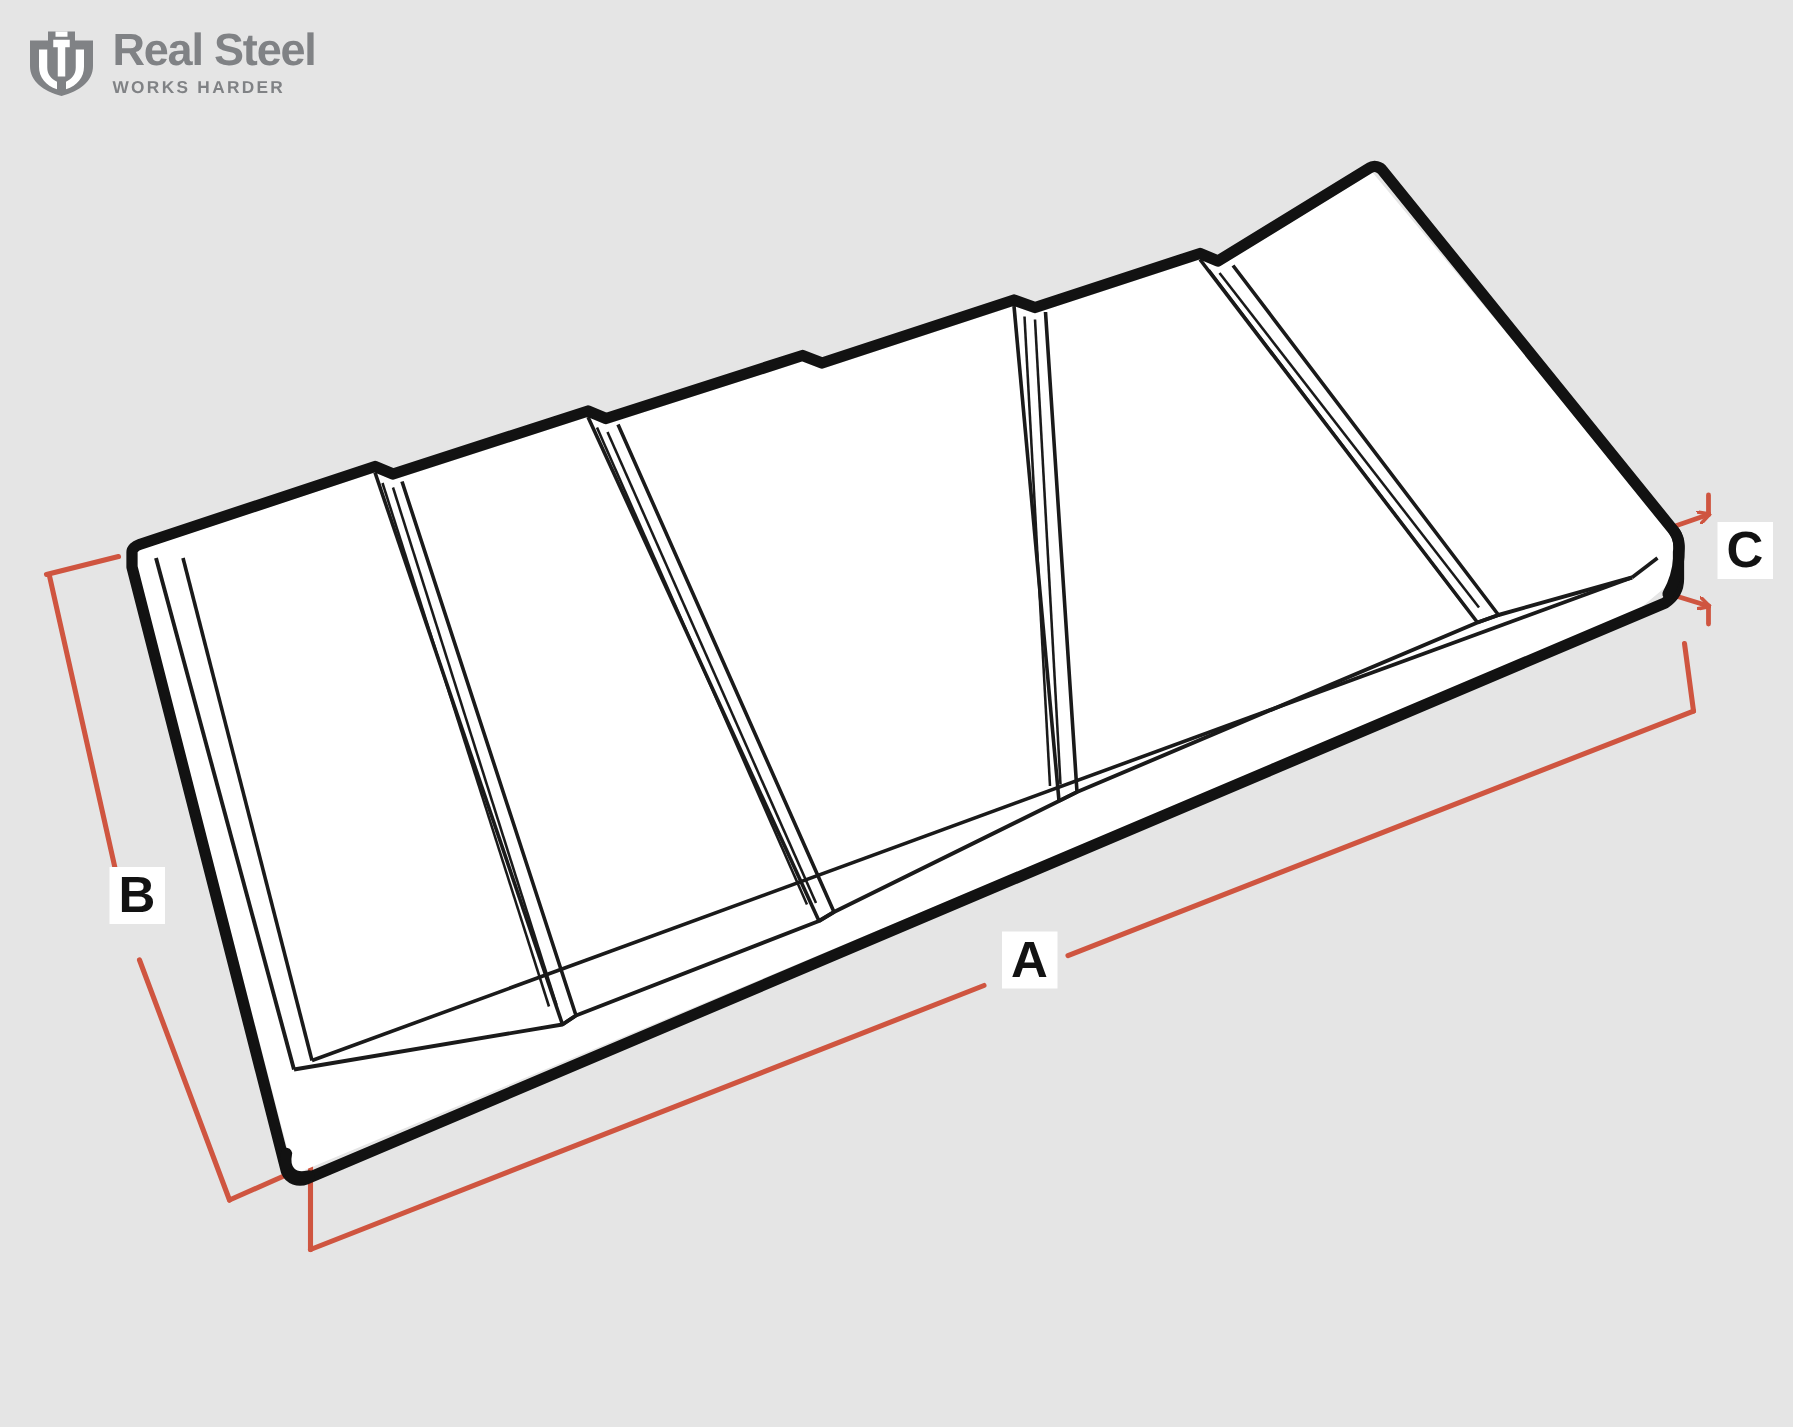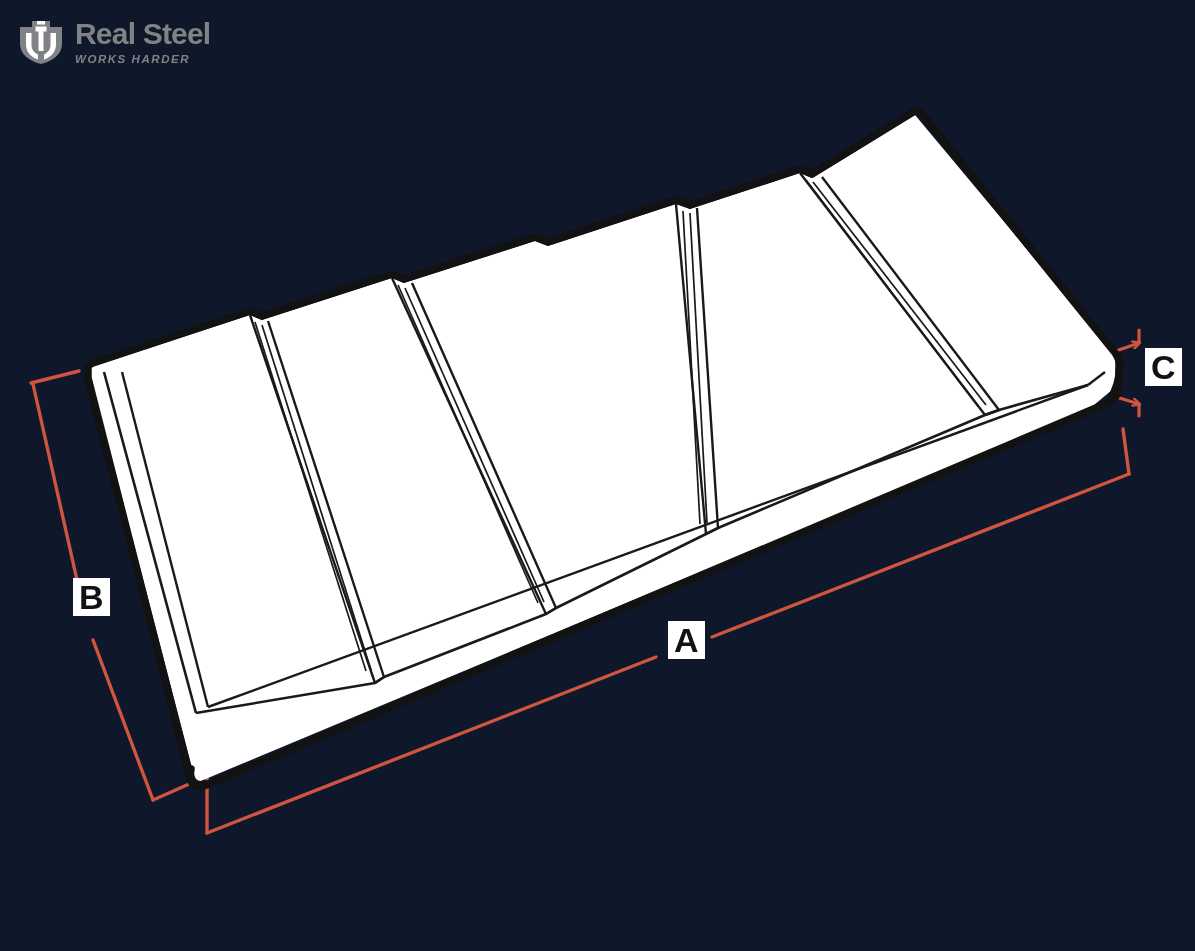--- a/index.html
+++ b/index.html
@@ -8,21 +8,21 @@
     background: #ffffff;
   }
   body {
     font-family: "Liberation Sans", sans-serif;
     -webkit-font-smoothing: antialiased;
   }
   #page {
     position: relative;
     width: 1195px;
     height: 951px;
-    background: #0f172a;
+    background: #e5e5e5;
     overflow: hidden;
   }
 
   
   #brand-logo {
     position: absolute;
     left: 18px;
     top: 18px;
     display: flex;
     align-items: center;
@@ -37,21 +37,20 @@
     color: #808285;
     font-family: "Liberation Sans", sans-serif;
   }
   #brand-logo .wordmark-sub {
     font-size: 11.5px;
     font-weight: bold;
     letter-spacing: 1.55px;
     color: #808285;
     margin-top: 5px;
     font-family: "Liberation Sans", sans-serif;
-    font-style: italic;
   }
 
   
   #drawing-canvas {
     position: absolute;
     left: 0; top: 0;
     width: 1195px;
     height: 951px;
   }
 

